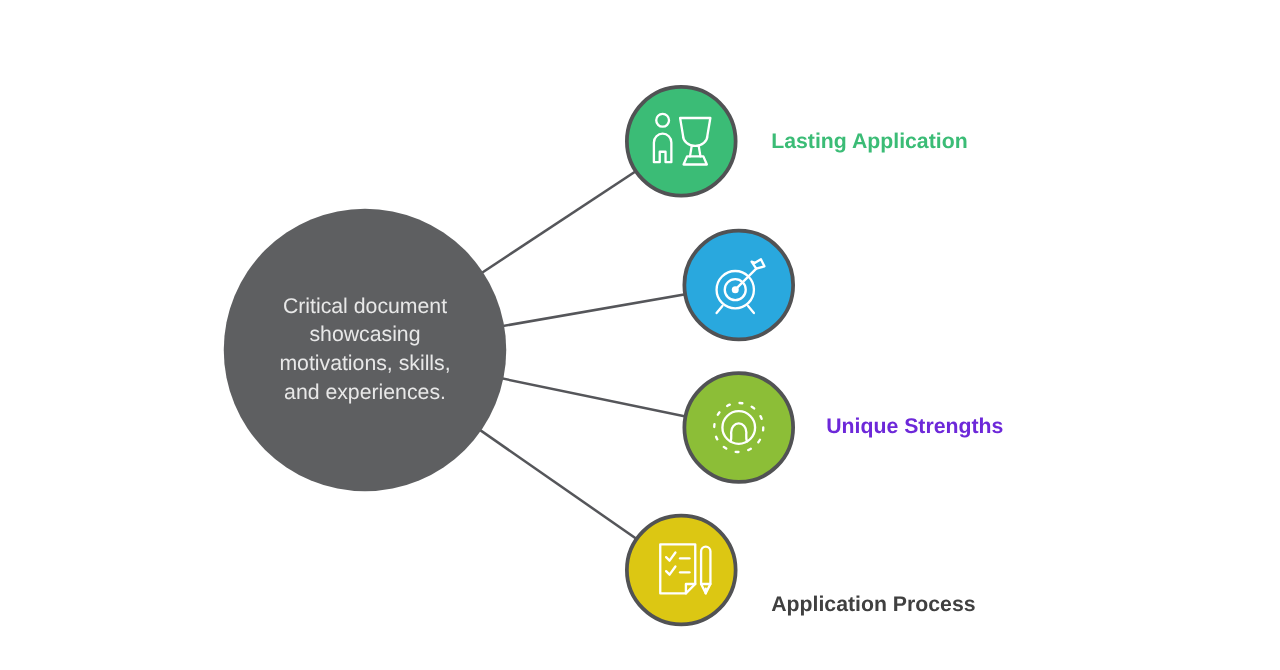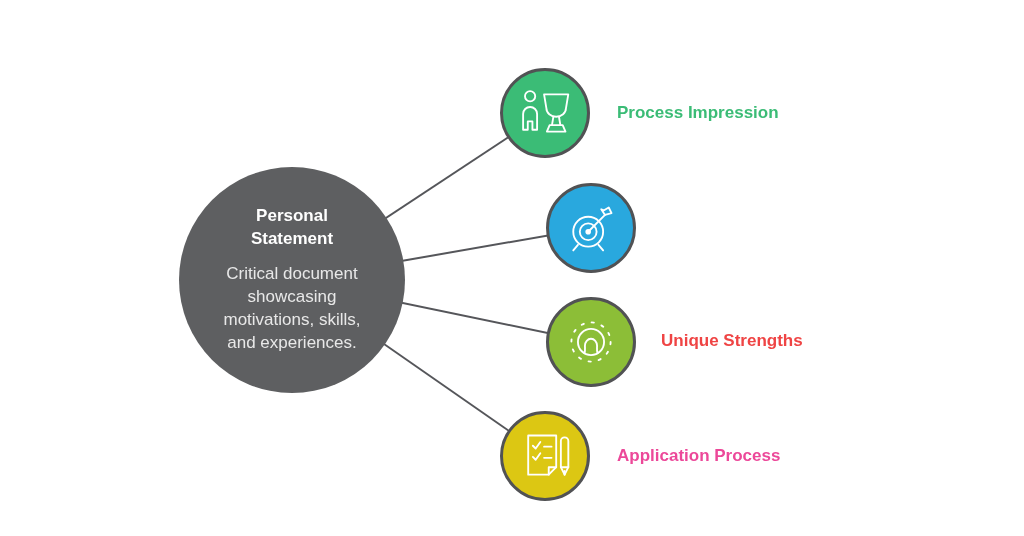--- a/index.html
+++ b/index.html
@@ -48,64 +48,63 @@
 <div class="canvas">
 
   <svg class="connector-svg" width="1024" height="536">
     <line class="connector" x1="292" y1="280" x2="545" y2="113" style="stroke: rgb(85, 86, 90);"></line>
     <line class="connector" x1="292" y1="280" x2="591" y2="228" style="stroke: rgb(85, 86, 90);"></line>
     <line class="connector" x1="292" y1="280" x2="591" y2="342" style="stroke: rgb(85, 86, 90);"></line>
     <line class="connector" x1="292" y1="280" x2="545" y2="456" style="stroke: rgb(85, 86, 90);"></line>
   </svg>
 
   <div class="center-node" style="background: rgb(94, 95, 97);">
-    <div class="center-title">Personal Statement</div>
     <div class="center-desc">Critical document showcasing motivations, skills, and experiences.</div>
   </div>
 
   <div class="sat-node node-0" style="background: rgb(59, 188, 118); border-color: rgb(81, 82, 84);">
     <svg width="56" height="54" viewBox="0 0 60 58">
       <circle class="icon-stroke" cx="14" cy="11" r="5.5"></circle>
       <path class="icon-stroke" d="M6.5 47 V30 a7.5 7.5 0 0 1 15 0 V47 H16.5 V38 H11.5 V47 Z"></path>
       <path class="icon-stroke" d="M29 9 H55 L52.5 24 a10.5 9 0 0 1 -21 0 Z"></path>
       <path class="icon-stroke" d="M39 33 L37.5 42 M45 33 L46.5 42"></path>
       <path class="icon-stroke" d="M35 42 H49 L52 49 H32 Z"></path>
     </svg>
   </div>
-  <div class="sat-label label-0" style="color: rgb(59, 188, 118);">Process Impression</div>
+  <div class="sat-label label-0" style="color: rgb(59, 188, 118);">Lasting Application</div>
 
   <div class="sat-node node-1" style="background: rgb(41, 168, 222); border-color: rgb(81, 82, 84);">
     <svg width="56" height="56" viewBox="0 0 60 60">
       <circle class="icon-stroke" cx="27" cy="34" r="16"></circle>
       <circle class="icon-stroke" cx="27" cy="34" r="9"></circle>
       <circle class="icon-fill" cx="27" cy="34" r="3"></circle>
       <line class="icon-stroke" x1="27" y1="34" x2="45" y2="16"></line>
       <path class="icon-stroke" d="M41 10 L45 16 L52 14 L49 8 L44 11 Z"></path>
       <line class="icon-stroke" x1="16" y1="48" x2="11" y2="54"></line>
       <line class="icon-stroke" x1="38" y1="48" x2="43" y2="54"></line>
     </svg>
   </div>
 
   <div class="sat-node node-2" style="background: rgb(140, 190, 55); border-color: rgb(81, 82, 84);">
     <svg width="56" height="56" viewBox="0 0 60 60">
       <circle class="icon-stroke" cx="30" cy="30" r="14"></circle>
       <circle class="icon-stroke" cx="30" cy="30" r="21" stroke-dasharray="2.5 8.5"></circle>
       <path class="icon-stroke" d="M23 42 c1-3 0.5-5 0.5-8 a6.5 7.5 0 0 1 13 0 c0 3-0.5 5 0.5 8"></path>
     </svg>
   </div>
-  <div class="sat-label label-2" style="color: #ef4444;">Unique Strengths</div>
+  <div class="sat-label label-2" style="color: #6d28d9;">Unique Strengths</div>
 
   <div class="sat-node node-3" style="background: rgb(220, 199, 19); border-color: rgb(81, 82, 84);">
     <svg width="56" height="56" viewBox="0 0 60 60">
       <path class="icon-stroke" d="M12 8 H42 V42 L34 50 H12 Z"></path>
       <path class="icon-stroke" d="M42 42 H34 V50"></path>
       <polyline class="icon-stroke" points="17,19 20,22 25,15"></polyline>
       <line class="icon-stroke" x1="29" y1="20" x2="37" y2="20"></line>
       <polyline class="icon-stroke" points="17,31 20,34 25,27"></polyline>
       <line class="icon-stroke" x1="29" y1="32" x2="37" y2="32"></line>
       <path class="icon-stroke" d="M47 14 a4 4 0 0 1 8 0 V42 H47 Z"></path>
       <path class="icon-stroke" d="M47 42 L51 50 L55 42"></path>
       <line class="icon-stroke" x1="51" y1="46" x2="51" y2="50"></line>
     </svg>
   </div>
-  <div class="sat-label label-3" style="color: #ec4899;">Application Process</div>
+  <div class="sat-label label-3" style="color: #404040; margin-top: 28px;">Application Process</div>
 
 </div>
 
 </body></html>

